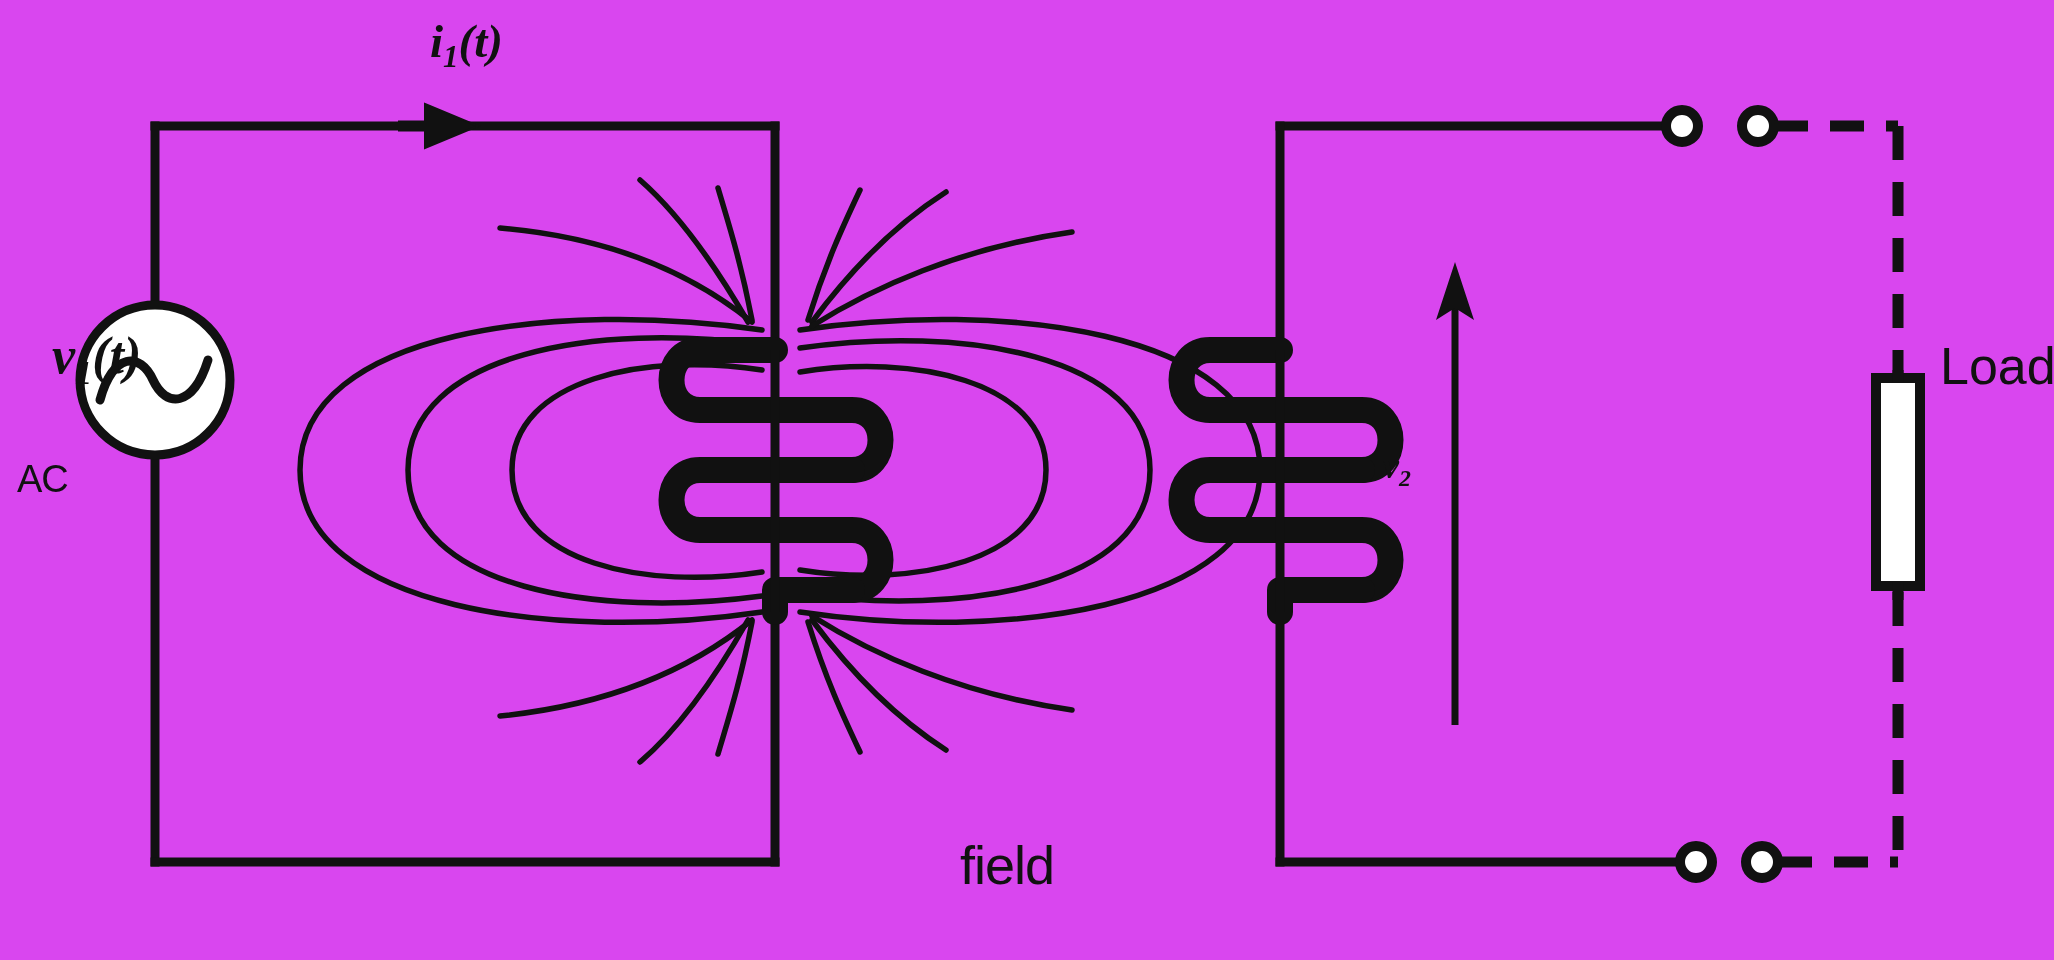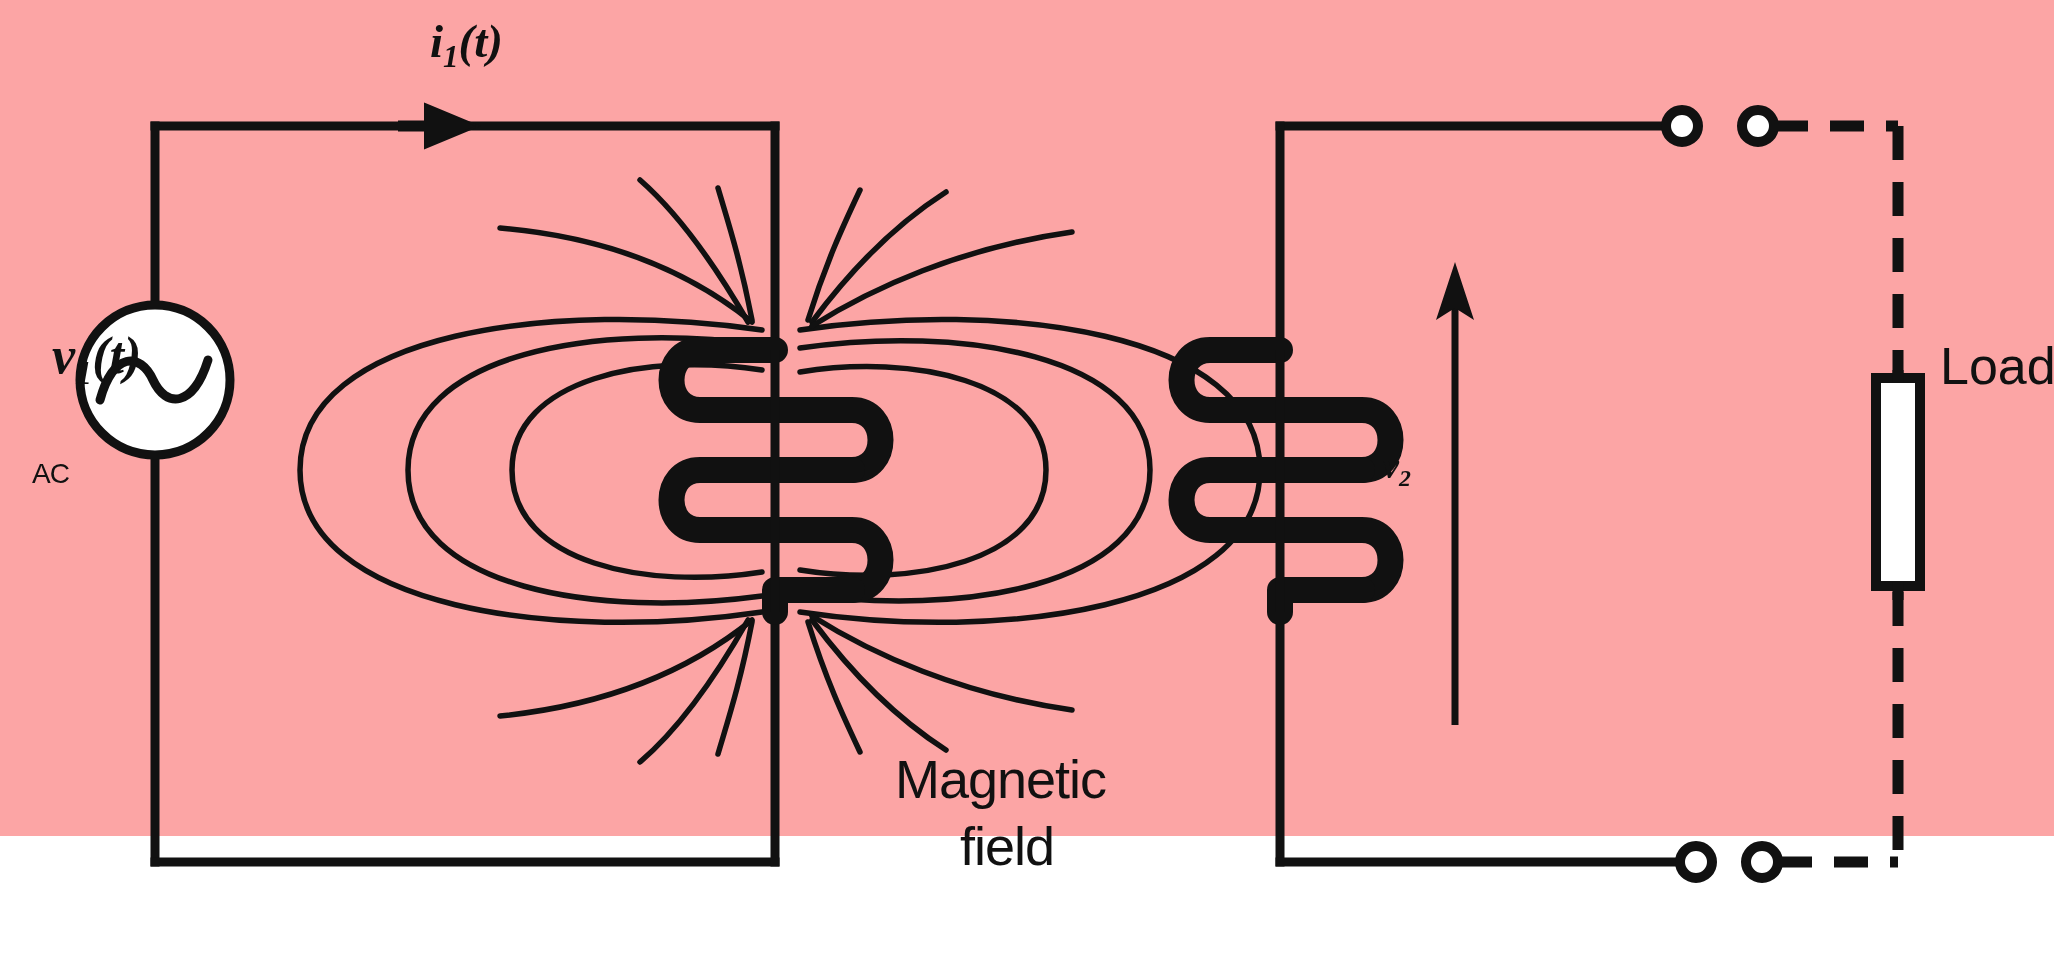--- a/index.html
+++ b/index.html
@@ -10,22 +10,22 @@
   }
   body {
     width: 2054px;
     height: 960px;
     overflow: hidden;
     font-family: "Liberation Sans", sans-serif;
   }
   #stage {
     position: relative;
     width: 2054px;
-    height: 836px;
-    background: #fca5a5;
+    height: 960px;
+    background: #d946ef;
   }
   #diagram {
     position: absolute;
     left: 0;
     top: 0;
     width: 2054px;
     height: 960px;
   }
   .lbl {
     position: absolute;
@@ -47,23 +47,23 @@
     font-family: Liberation Sans, sans-serif;
     font-weight: 400;
   }
   .sub {
     font-size: 0.66em;
     vertical-align: sub;
     font-style: italic;
   }
   #lbl-i1 { left: 430px; top: 18px; font-size: 47px; }
   #lbl-v1 { left: 24px;  top: 330px; font-size: 52px; margin-left: 28px; }
-  #lbl-ac { left: 32px;  top: 460px; font-size: 28px; letter-spacing: -1px; }
+  #lbl-ac { left: 17px;  top: 460px; font-size: 38px; letter-spacing: -1px; }
   #lbl-magnetic { left: 895px; top: 752px; font-size: 54px; letter-spacing: -1px; }
-  #lbl-field    { left: 960px; top: 819px; font-size: 54px; letter-spacing: -1px; }
+  #lbl-field    { left: 960px; top: 838px; font-size: 54px; letter-spacing: -1px; }
   #lbl-v2 { left: 1383px; top: 448px; font-size: 36px; }
   #lbl-load { left: 1940px; top: 340px; font-size: 52px; letter-spacing: 0px; }
 </style>
 </head>
 <body>
 
 <div id="stage">
 
   <svg id="diagram" viewBox="0 0 2054 960" xmlns="http://www.w3.org/2000/svg">
 
@@ -171,21 +171,20 @@
     </g>
 
   </svg>
 
   <div class="lbl lbl-serif-italic" id="lbl-i1"><span>i</span><span class="sub">1</span><span>(t)</span></div>
 
   <div class="lbl lbl-serif-italic" id="lbl-v1"><span>v</span><span class="sub">1</span><span>(t)</span></div>
 
   <div class="lbl lbl-sans" id="lbl-ac">AC</div>
 
-  <div class="lbl lbl-sans" id="lbl-magnetic">Magnetic</div>
 
   <div class="lbl lbl-sans" id="lbl-field">field</div>
 
   <div class="lbl lbl-serif-italic" id="lbl-v2"><span>v</span><span class="sub">2</span></div>
 
   <div class="lbl lbl-serif" id="lbl-load">Load</div>
 
 </div>
 
 </body></html>

